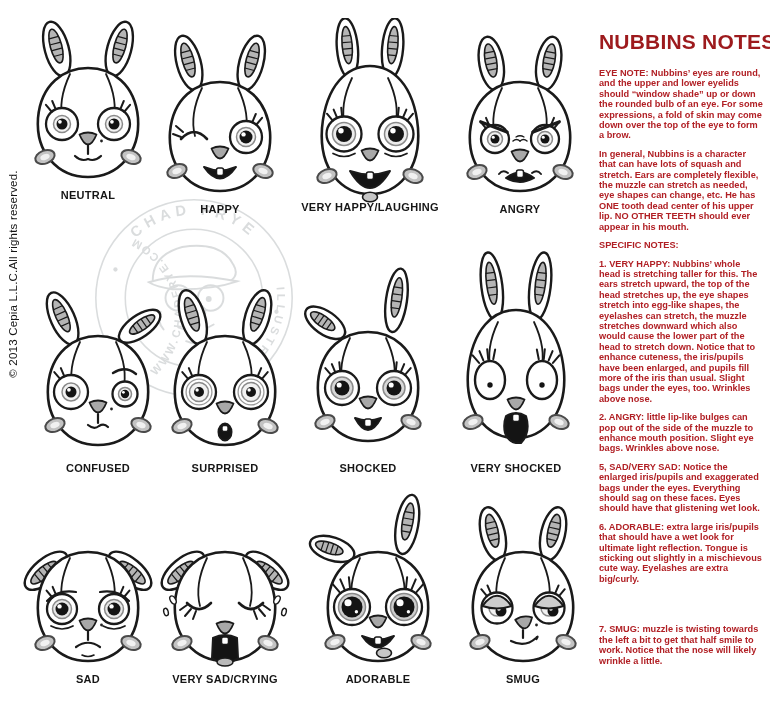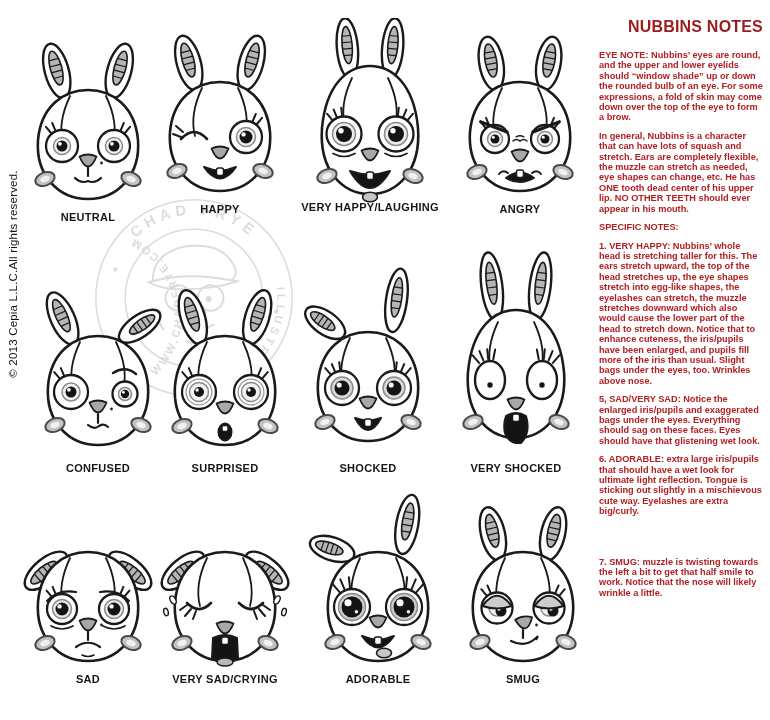--- a/index.html
+++ b/index.html
@@ -10,21 +10,21 @@
   
   .copyright{position:absolute;left:-137px;top:268px;width:300px;text-align:center;
              transform:rotate(-90deg);font-size:11.5px;color:#141414;letter-spacing:.2px;z-index:5;}
   
   .cell{position:absolute;width:140px;display:flex;flex-direction:column;align-items:center;z-index:2;}
   .cell svg{display:block;}
   .expr-label{font-size:11px;font-weight:bold;color:#161616;letter-spacing:.3px;margin-top:-2px;
               white-space:nowrap;}
   
   .notes{position:absolute;left:599px;top:14px;width:164px;z-index:3;}
-  .notes h1{font-size:16px;font-weight:800;margin:4px 0 14px 0;letter-spacing:.2px;white-space:nowrap;text-align:right;}
+  .notes h1{font-size:21px;font-weight:800;margin:16px 0 14px 0;letter-spacing:.2px;white-space:nowrap;}
   .notes p{font-size:9.2px;line-height:10.4px;font-weight:bold;margin:0 0 8px 0;}
 </style>
 </head>
 <body>
 
 <div class="canvas">
 
   <svg class="wm" viewBox="-110 -110 220 220">
     <g stroke="#bcc1c3" fill="none" stroke-width="1.6">
       <circle cx="0" cy="0" r="100"></circle>
@@ -58,21 +58,21 @@
     <text font-size="11.5" font-weight="bold" letter-spacing="2.5" fill="#bcc1c3">
       <textPath href="#wmLeft" startOffset="50%" text-anchor="middle">WWW.CHADFRYE.COM</textPath>
     </text>
     <circle cx="84" cy="14" r="2.2" fill="#bcc1c3" stroke="none"></circle>
     <circle cx="-80" cy="-29" r="2.2" fill="#bcc1c3" stroke="none"></circle>
   </svg>
 
   <div class="copyright">© 2013 Cepia L.L.C.All rights reserved.</div>
 
   <div id="grid">
-      <div class="cell" style="left: 18px; top: 28px;">
+      <div class="cell" style="left: 18px; top: 6px;">
         <svg width="140" height="185" viewBox="0 0 140 185">
           <g transform="translate(0,0)">
             <g transform="rotate(-15 46 70)">
               <ellipse cx="46" cy="42" rx="12" ry="28" fill="#fff" stroke="#1a1a1a" stroke-width="2.4"></ellipse>
               <ellipse cx="46" cy="39" rx="5.76" ry="17.36" fill="#b5b5b5" stroke="#1a1a1a" stroke-width="1.6"></ellipse>
               <line x1="41.2" y1="30.32" x2="50.8" y2="30.32" stroke="#1a1a1a" stroke-width="1.2" stroke-linecap="round"></line>
               <line x1="41.2" y1="36.396" x2="50.8" y2="36.396" stroke="#1a1a1a" stroke-width="1.2" stroke-linecap="round"></line>
               <line x1="41.2" y1="42.472" x2="50.8" y2="42.472" stroke="#1a1a1a" stroke-width="1.2" stroke-linecap="round"></line>
               <line x1="41.2" y1="48.548" x2="50.8" y2="48.548" stroke="#1a1a1a" stroke-width="1.2" stroke-linecap="round"></line>
             </g>
@@ -686,19 +686,20 @@
       </div>
     </div>
 
   <div class="notes">
     <h1 style="color: rgb(157, 26, 29);">NUBBINS NOTES</h1>
     <div id="paras">
         <p style="color: rgb(177, 32, 37);">EYE NOTE: Nubbins’ eyes are round, and the upper and lower eyelids should “window shade” up or down the rounded bulb of an eye. For some expressions, a fold of skin may come down over the top of the eye to form a brow.</p>
         <p style="color: rgb(177, 32, 37);">In general, Nubbins is a character that can have lots of squash and stretch. Ears are completely flexible, the muzzle can stretch as needed, eye shapes can change, etc. He has ONE tooth dead center of his upper lip. NO OTHER TEETH should ever appear in his mouth.</p>
         <p style="color: rgb(177, 32, 37);">SPECIFIC NOTES:</p>
         <p style="color: rgb(177, 32, 37);">1. VERY HAPPY: Nubbins’ whole head is stretching taller for this. The ears stretch upward, the top of the head stretches up, the eye shapes stretch into egg-like shapes, the eyelashes can stretch, the muzzle stretches downward which also would cause the lower part of the head to stretch down. Notice that to enhance cuteness, the iris/pupils have been enlarged, and pupils fill more of the iris than usual. Slight bags under the eyes, too. Wrinkles above nose.</p>
+        <p style="color: rgb(177, 32, 37);">2. ANGRY: little lip-like bulges can pop out of the side of the muzzle to enhance mouth position. Slight eye bags. Wrinkles above nose.</p>
         <p style="color: rgb(177, 32, 37);">5, SAD/VERY SAD: Notice the enlarged iris/pupils and exaggerated bags under the eyes. Everything should sag on these faces. Eyes should have that glistening wet look.</p>
         <p style="color: rgb(177, 32, 37);">6. ADORABLE: extra large iris/pupils that should have a wet look for ultimate light reflection. Tongue is sticking out slightly in a mischievous cute way. Eyelashes are extra big/curly.</p>
         <p style="color: rgb(177, 32, 37); margin-top: 40px;">7. SMUG:  muzzle is twisting towards the left a bit to get that half smile to work. Notice that the nose will likely wrinkle a little.</p>
       </div>
   </div>
 
 </div>
 
 </body></html>

